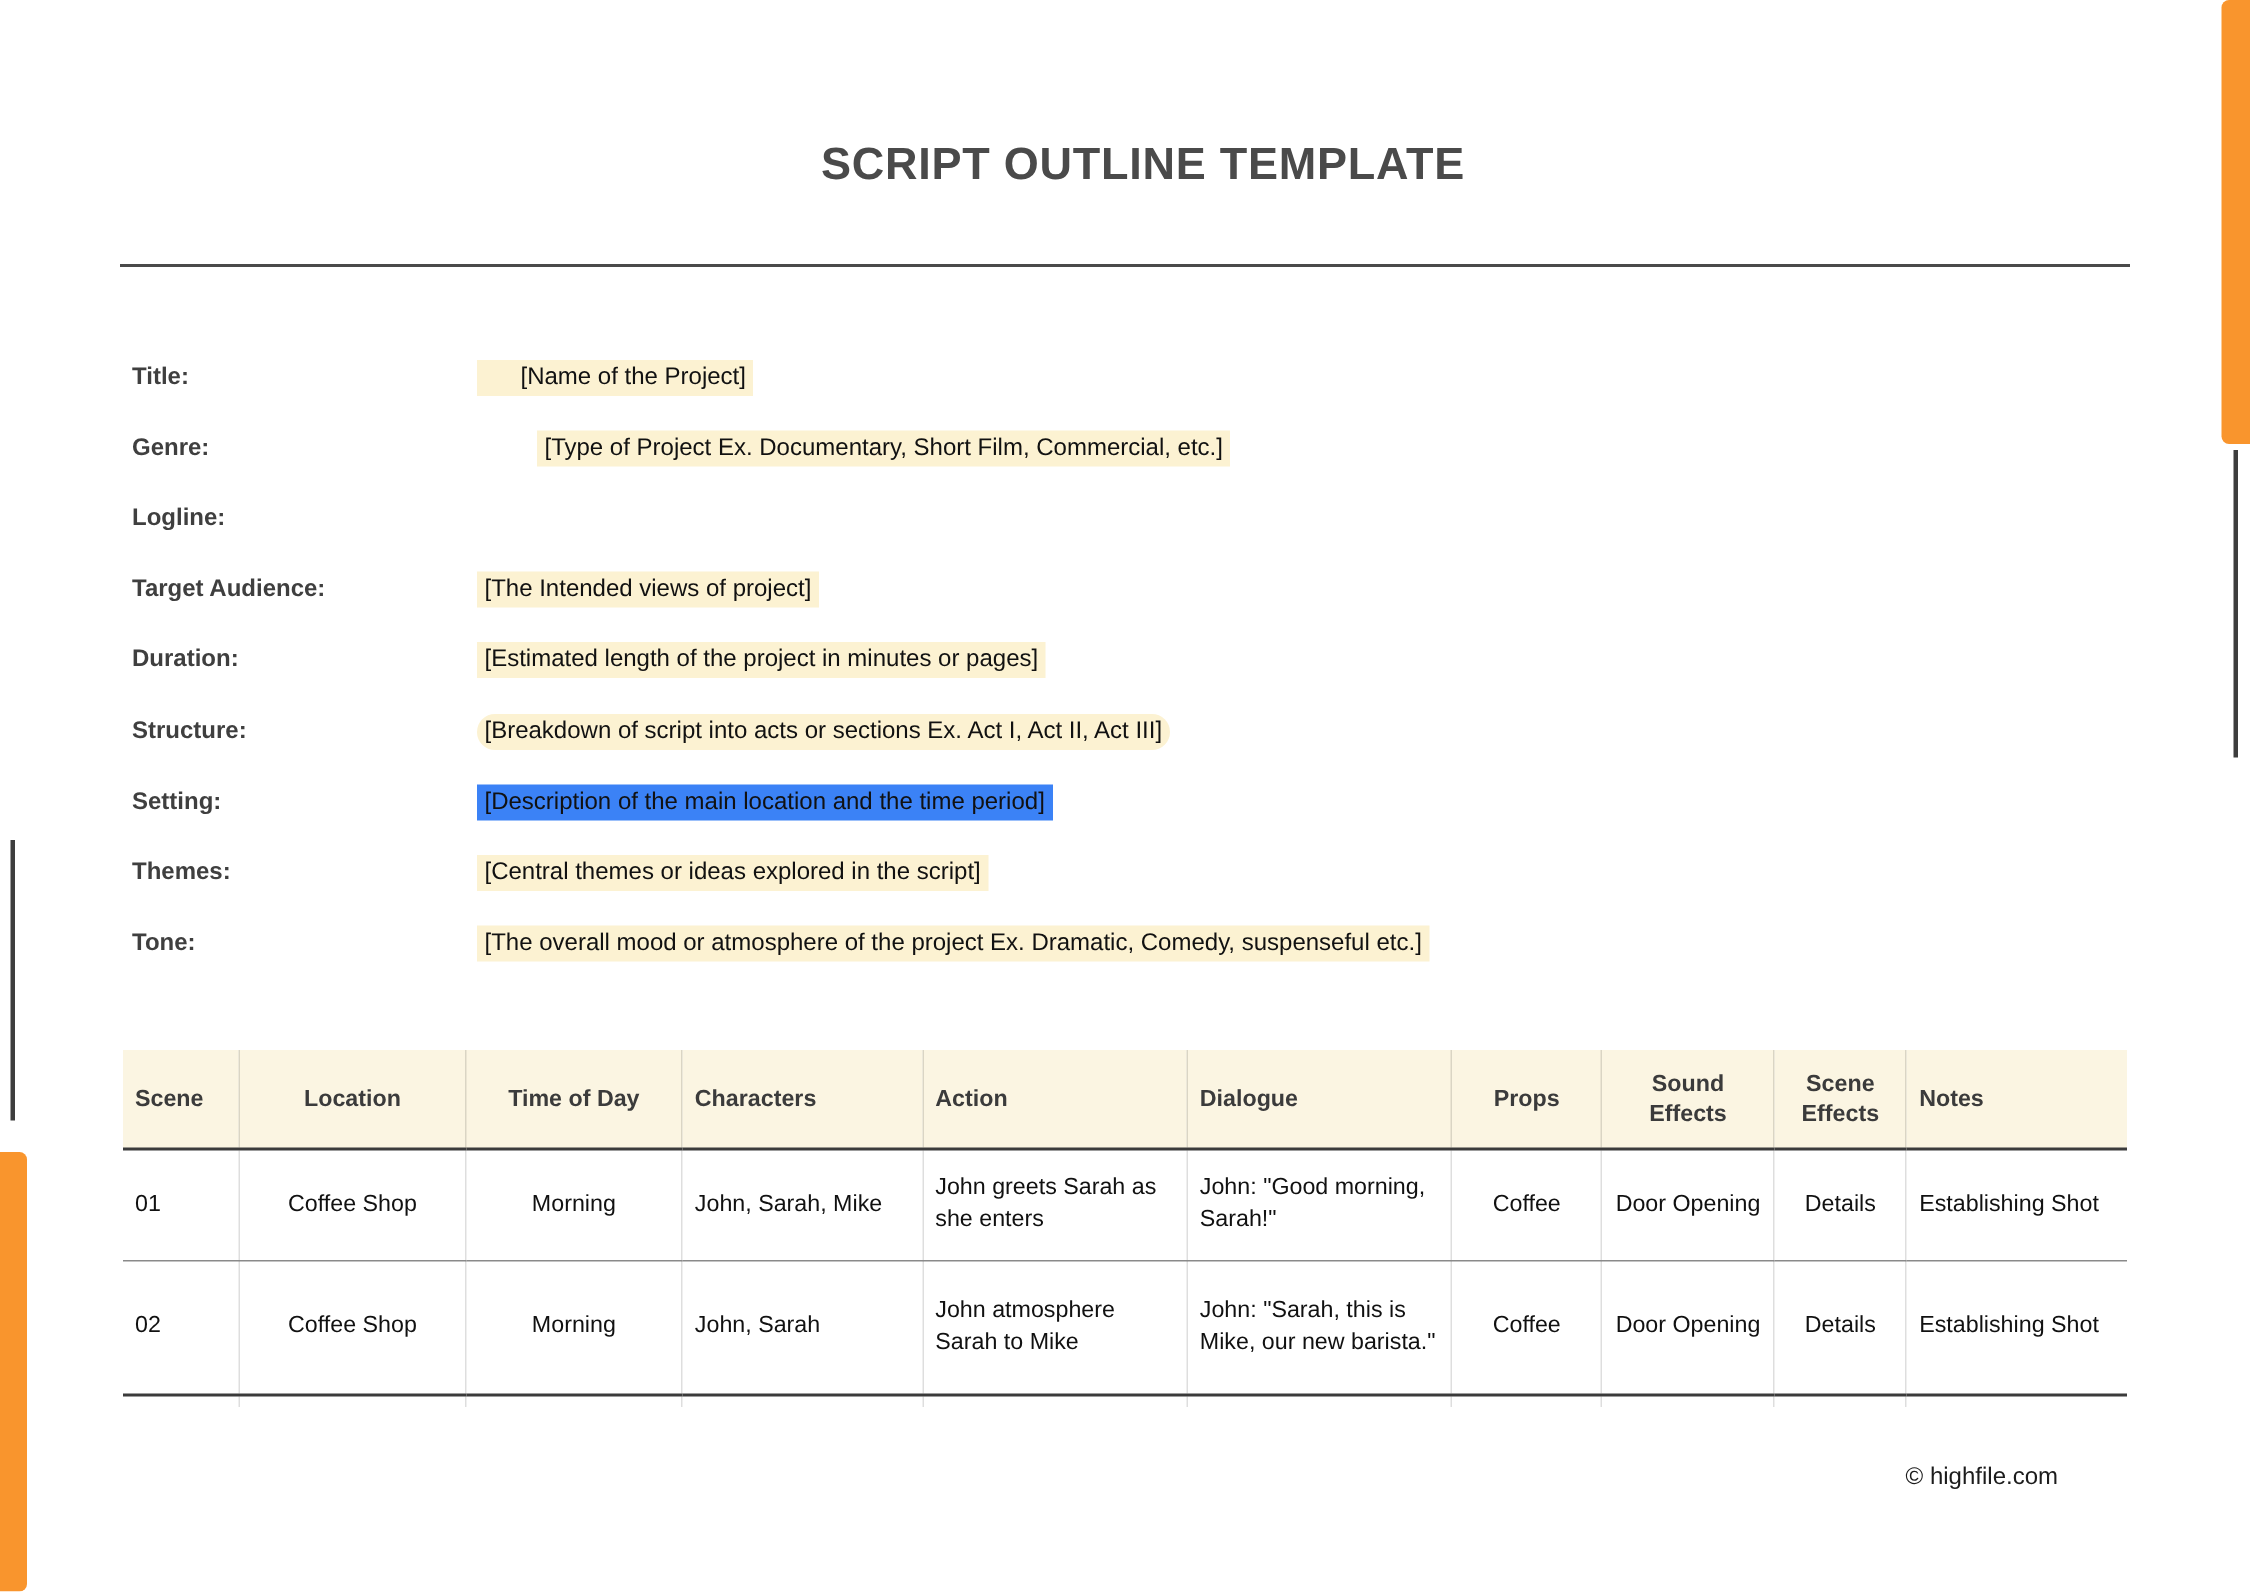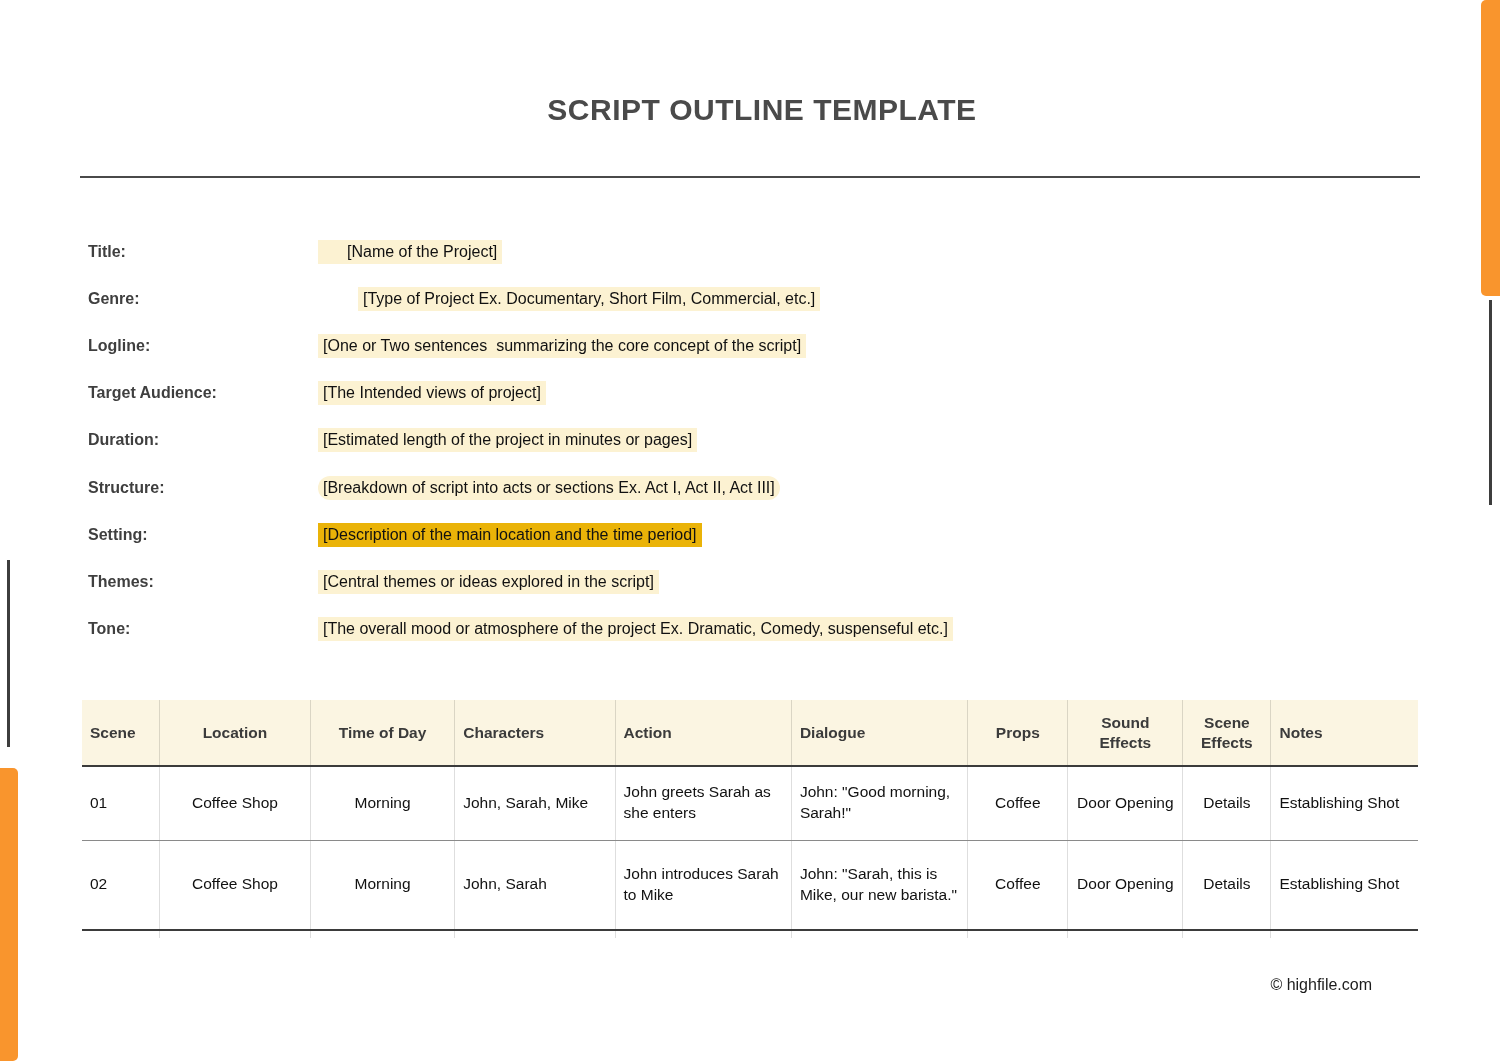--- a/index.html
+++ b/index.html
@@ -67,37 +67,36 @@
   <div class="field-row">
     <span class="field-label">Title:</span>
     <span class="field-value hl" style="background: rgb(252, 242, 210); padding-left: 29px;">[Name of the Project]</span>
   </div>
   <div class="field-row">
     <span class="field-label">Genre:</span>
     <span class="field-value hl" style="background: rgb(252, 242, 210); margin-left: 40px;">[Type of Project Ex. Documentary, Short Film, Commercial, etc.]</span>
   </div>
   <div class="field-row">
     <span class="field-label">Logline:</span>
-    <span class="field-value hl" style="background: rgb(252, 242, 210);">[One or Two sentences  summarizing the core concept of the script]</span>
   </div>
   <div class="field-row">
     <span class="field-label">Target Audience:</span>
     <span class="field-value hl" style="background: rgb(252, 242, 210);">[The Intended views of project]</span>
   </div>
   <div class="field-row">
     <span class="field-label">Duration:</span>
     <span class="field-value hl" style="background: rgb(252, 242, 210);">[Estimated length of the project in minutes or pages]</span>
   </div>
   <div class="field-row">
     <span class="field-label">Structure:</span>
     <span class="field-value hl" style="background: rgb(252, 242, 210); border-radius: 12px;">[Breakdown of script into acts or sections Ex. Act I, Act II, Act III]</span>
   </div>
   <div class="field-row">
     <span class="field-label">Setting:</span>
-    <span class="field-value hl" style="background: #eab308;">[Description of the main location and the time period]</span>
+    <span class="field-value hl" style="background: #3b82f6;">[Description of the main location and the time period]</span>
   </div>
   <div class="field-row">
     <span class="field-label">Themes:</span>
     <span class="field-value hl" style="background: rgb(252, 242, 210);">[Central themes or ideas explored in the script]</span>
   </div>
   <div class="field-row">
     <span class="field-label">Tone:</span>
     <span class="field-value hl" style="background: rgb(252, 242, 210);">[The overall mood or atmosphere of the project Ex. Dramatic, Comedy, suspenseful etc.]</span>
   </div>
 </div>
@@ -141,21 +140,21 @@
         <td>Coffee</td>
         <td>Door Opening</td>
         <td>Details</td>
         <td>Establishing Shot</td>
       </tr>
       <tr class="row-2">
         <td>02</td>
         <td>Coffee Shop</td>
         <td>Morning</td>
         <td>John, Sarah</td>
-        <td>John introduces Sarah to Mike</td>
+        <td>John atmosphere Sarah to Mike</td>
         <td>John: "Sarah, this is Mike, our new barista."</td>
         <td>Coffee</td>
         <td>Door Opening</td>
         <td>Details</td>
         <td>Establishing Shot</td>
       </tr>
       <tr class="row-stub">
         <td></td>
           <td></td>
           <td></td>

